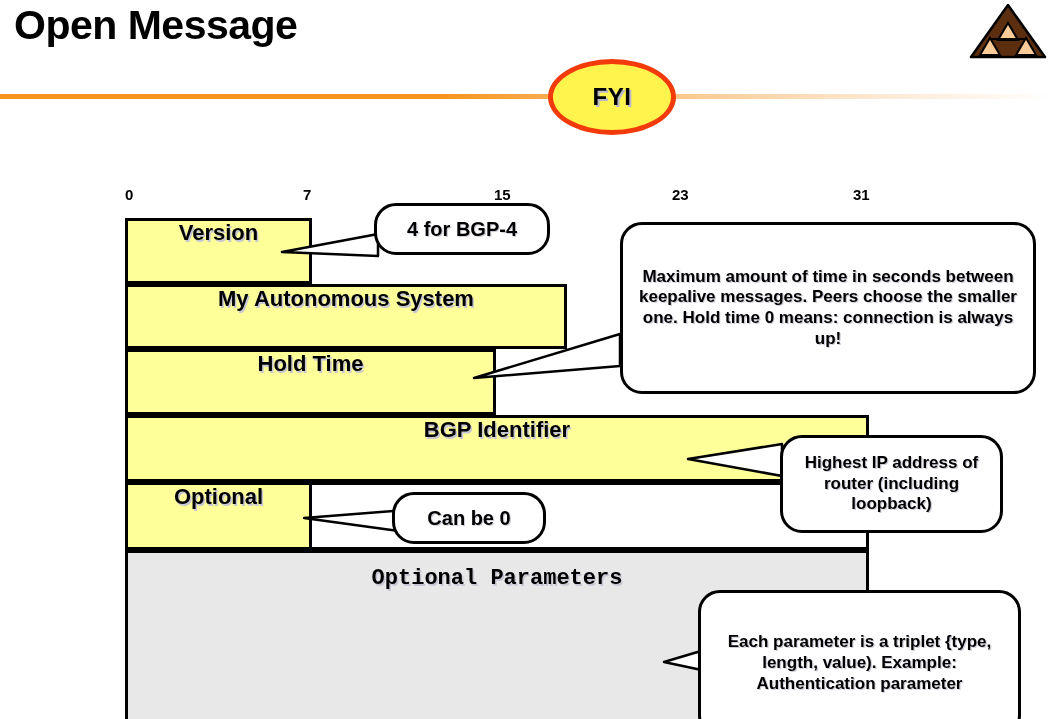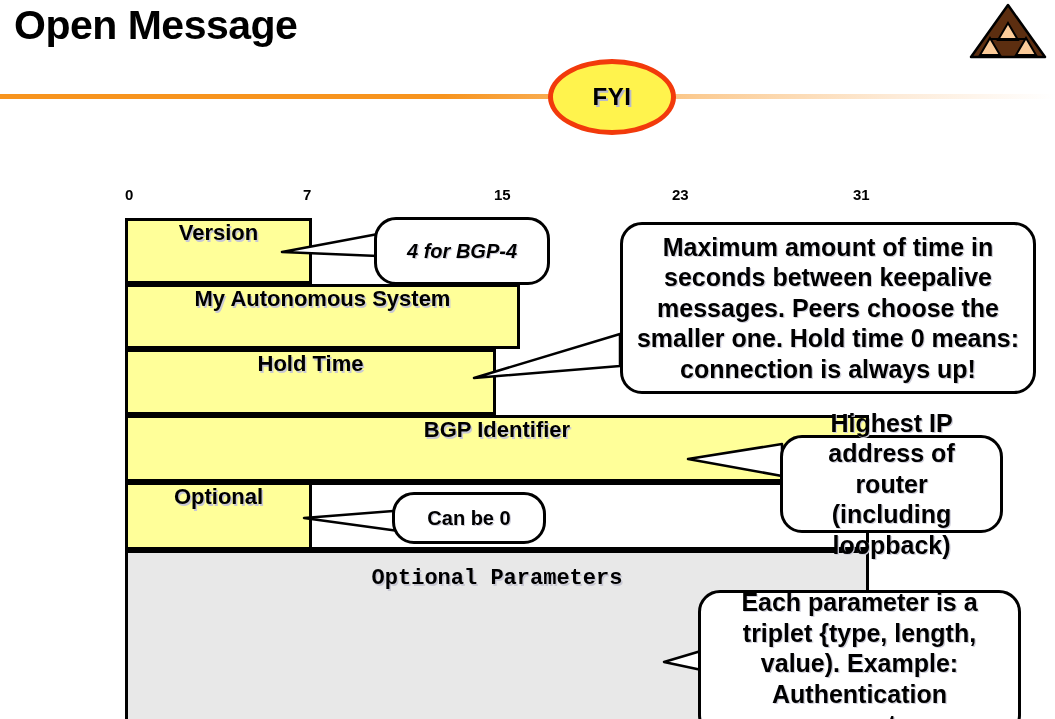--- a/index.html
+++ b/index.html
@@ -95,21 +95,21 @@
     background: #FFFFFF;
     border: 3px solid #000;
     border-radius: 22px;
     display: flex;
     align-items: center;
     justify-content: center;
     text-align: center;
     z-index: 5;
   }
   .callout .callout-text {
-    font-size: 25px;
+    font-size: 17px;
     font-weight: bold;
     color: #000;
     line-height: 1.22;
     padding: 4px 12px;
     text-shadow: 1.2px 1.2px 0 #cfcfdb;
   }
   .callout.small .callout-text { font-size: 20px; }
 
   
   .tail-svg {
@@ -142,21 +142,21 @@
 <div class="bit-tick" style="left:486px;margin-left:8px;">15</div>
 <div class="bit-tick" style="left:672px;">23</div>
 <div class="bit-tick" style="left:853px;">31</div>
 
 <div class="field-box" style="left:125px; top:218px; width:187px; height:66px;">
   <span class="field-label">Version</span>
 </div>
 
 <div style="position:absolute; left:309px; top:218px; width:560px; height:66px; border-top:3px solid transparent; border-right:0;"></div>
 
-<div class="field-box" style="left:125px; top:284px; width:395px; height:65px;">
+<div class="field-box" style="left:125px; top:284px; width:442px; height:65px;">
   <span class="field-label">My Autonomous System</span>
 </div>
 
 <div class="field-box" style="left:125px; top:349px; width:371px; height:66px;">
   <span class="field-label">Hold Time</span>
 </div>
 
 <div class="field-box" style="left:125px; top:415px; width:744px; height:67px;">
   <span class="field-label">BGP Identifier</span>
 </div>
@@ -186,21 +186,21 @@
 </svg>
 
 <svg class="tail-svg" style="left:300px; top:500px; width:120px; height:50px;">
   <polygon points="106,10 4,18 106,32" fill="#FFFFFF" stroke="#000000" stroke-width="2.5" stroke-linejoin="round"></polygon>
 </svg>
 
 <svg class="tail-svg" style="left:660px; top:630px; width:110px; height:70px;">
   <polygon points="98,4 4,32 98,52" fill="#FFFFFF" stroke="#000000" stroke-width="2.5" stroke-linejoin="round"></polygon>
 </svg>
 
-<div class="callout small" style="left:374px; top:217px; width:176px; height:68px;font-style:italic;">
+<div class="callout small" style="left:374px; top:203px; width:176px; height:52px;">
   <span class="callout-text">4 for BGP-4</span>
 </div>
 
 <div class="callout" style="left:620px; top:222px; width:416px; height:172px;">
   <span class="callout-text">Maximum amount of time in seconds between keepalive messages. Peers choose the smaller one. Hold time 0 means: connection is always up!</span>
 </div>
 
 <div class="callout" style="left:780px; top:435px; width:223px; height:98px;">
   <span class="callout-text">Highest IP address of router (including loopback)</span>
 </div>

